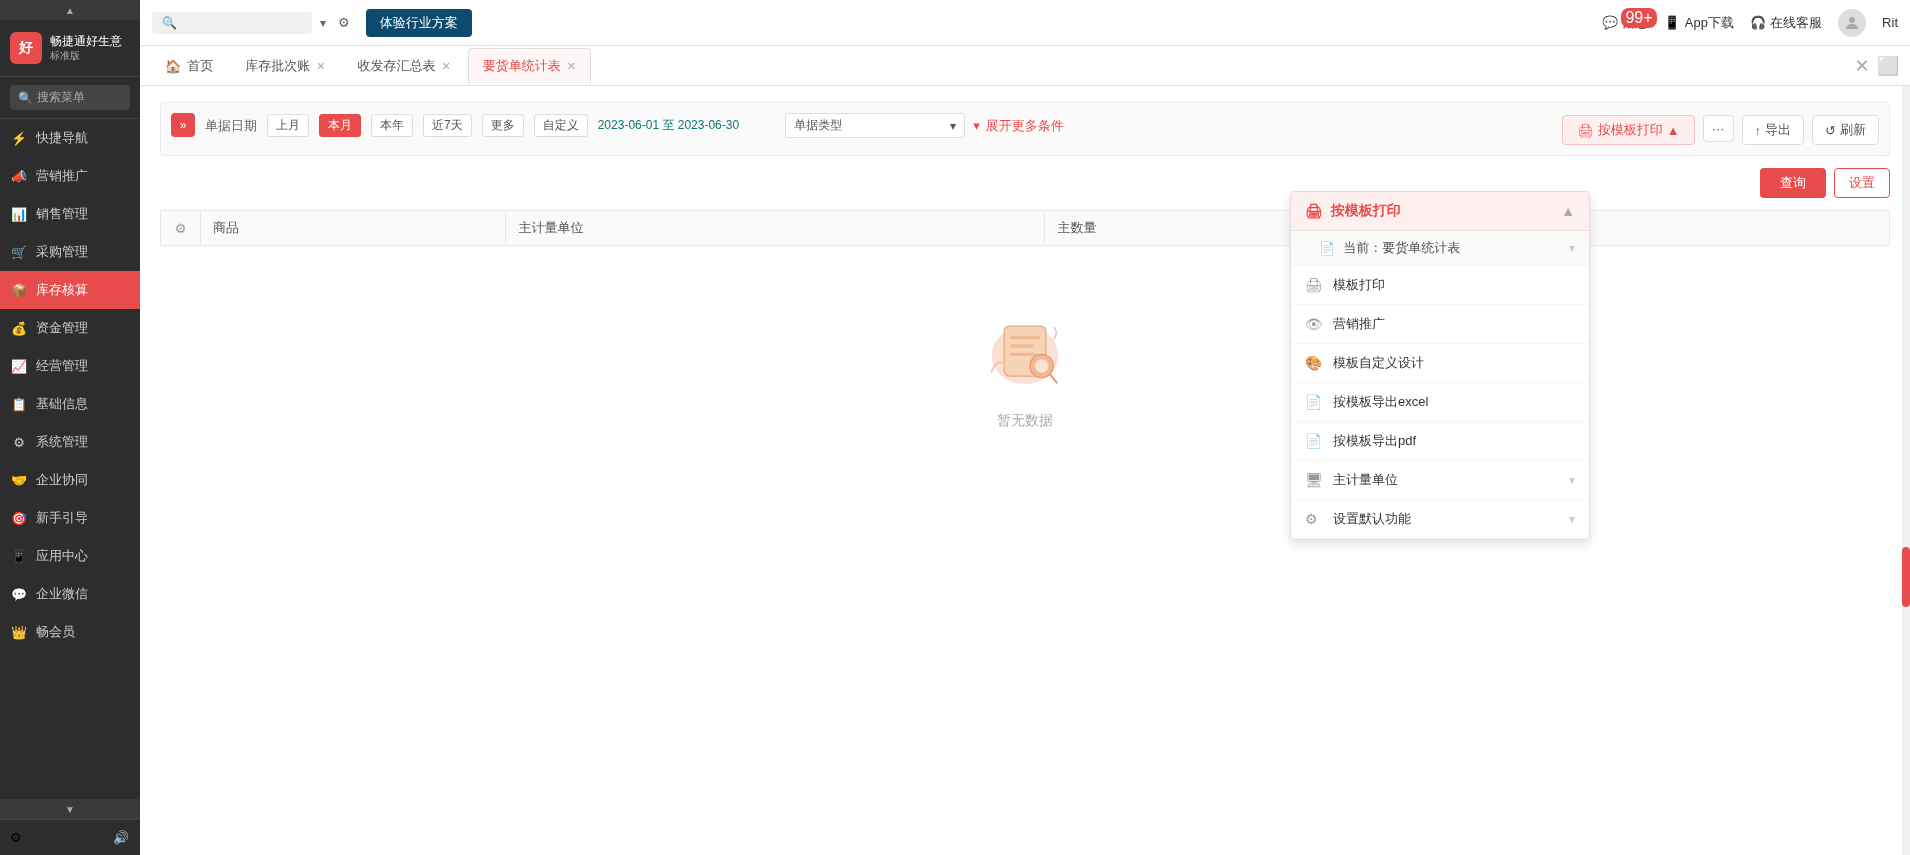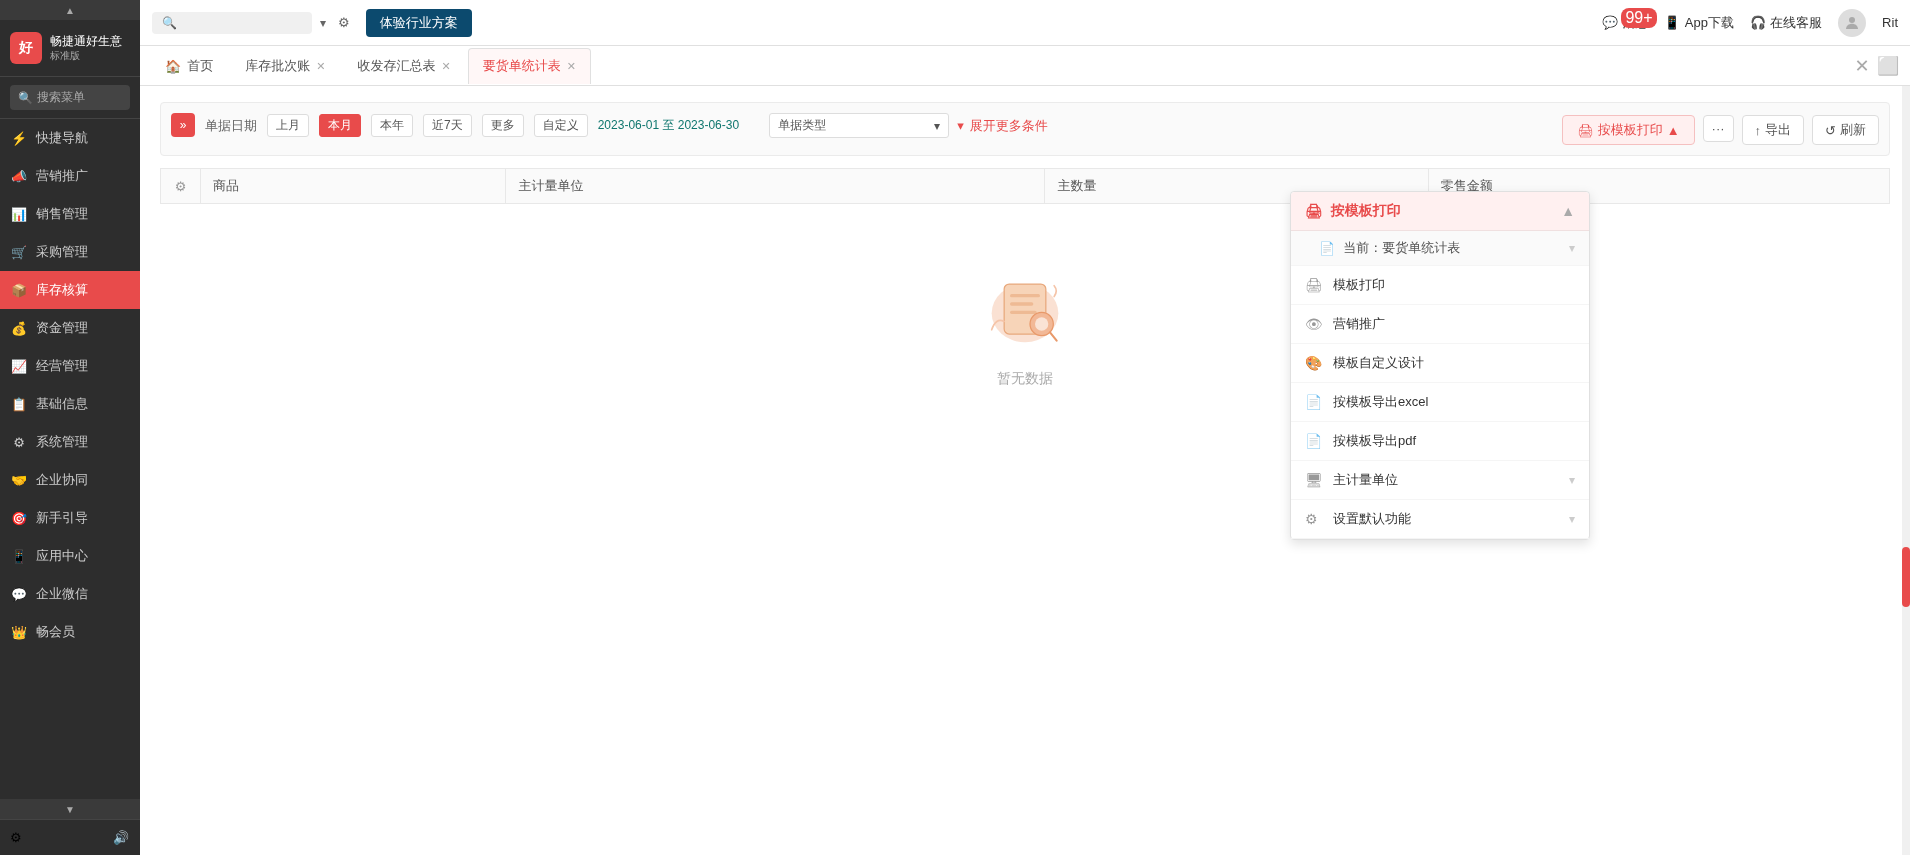--- a/index.html
+++ b/index.html
@@ -656,21 +656,21 @@
           <div class="filter-row">
             <span class="filter-label">单据日期</span>
             <button class="date-btn">上月</button>
             <button class="date-btn active">本月</button>
             <button class="date-btn">本年</button>
             <button class="date-btn">近7天</button>
             <button class="date-btn">更多</button>
             <button class="date-btn">自定义</button>
             <span class="date-range">2023-06-01 至 2023-06-30</span>
 
-            <div class="filter-select" style="margin-left:20px;">
+            <div class="filter-select" style="margin-left:36px;">
               <span>单据类型</span>
               <span style="color:#bbb;margin-left:4px;flex:1;"></span>
               <span>▾</span>
             </div>
           </div>
           <div class="filter-more-row">
             <span>▾</span>
             <span>展开更多条件</span>
           </div>
         </div>
@@ -686,20 +686,24 @@
             <span>↑</span>
             <span>导出</span>
           </button>
           <button class="btn-refresh">
             <span>↺</span>
             <span>刷新</span>
           </button>
         </div>
       </div>
 
+      <div style="display:flex;justify-content:flex-end;gap:8px;margin-bottom:12px;">
+        <button class="btn-query">查询</button>
+        <button class="btn-settings">设置</button>
+      </div>
 
       <table class="data-table">
         <thead>
           <tr>
             <th>
               <span class="settings-icon">⚙</span>
             </th>
             <th>商品</th>
             <th>主计量单位</th>
             <th>主数量</th>

